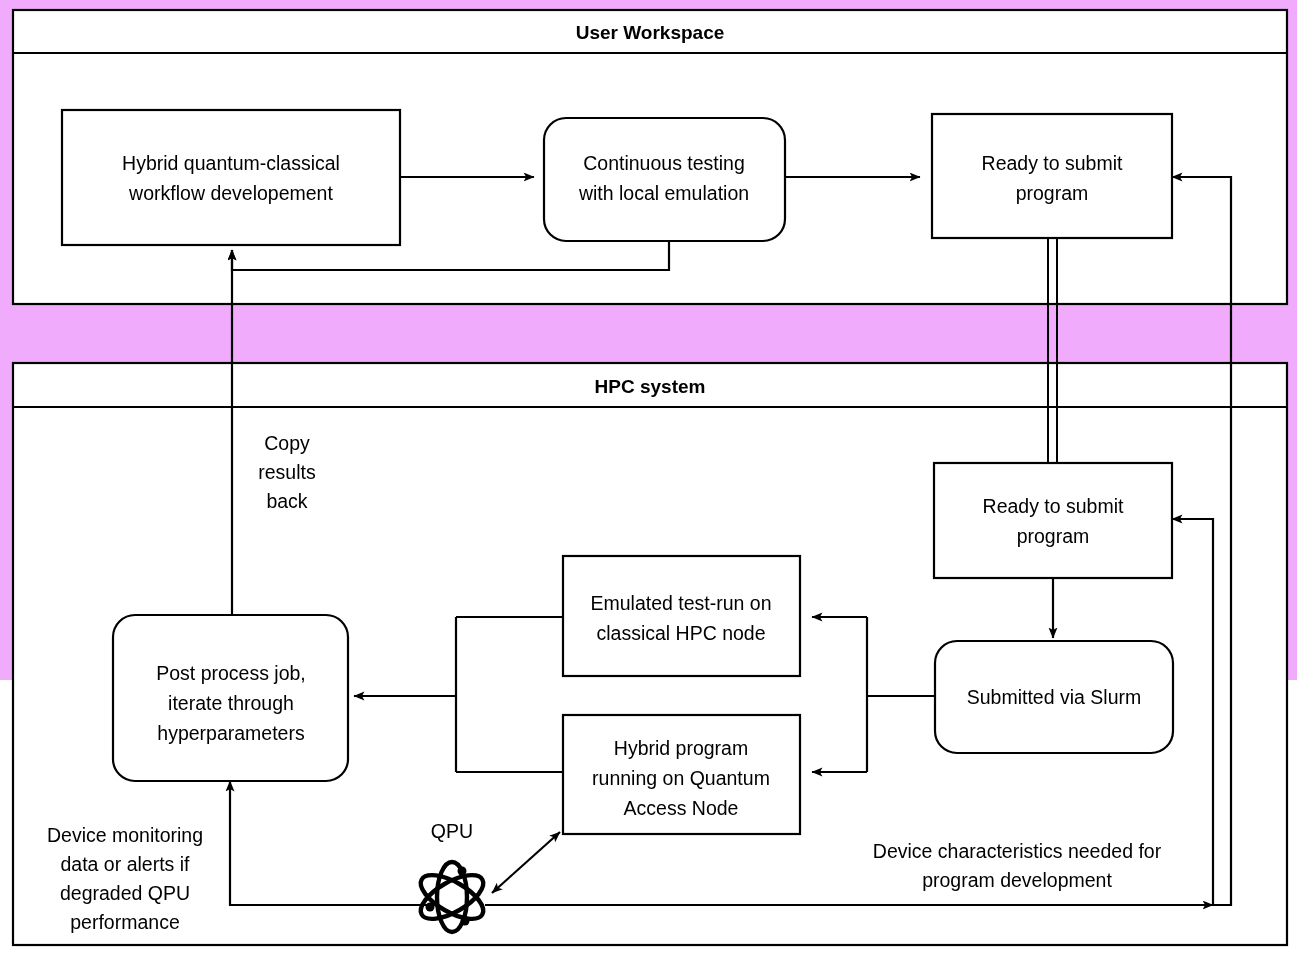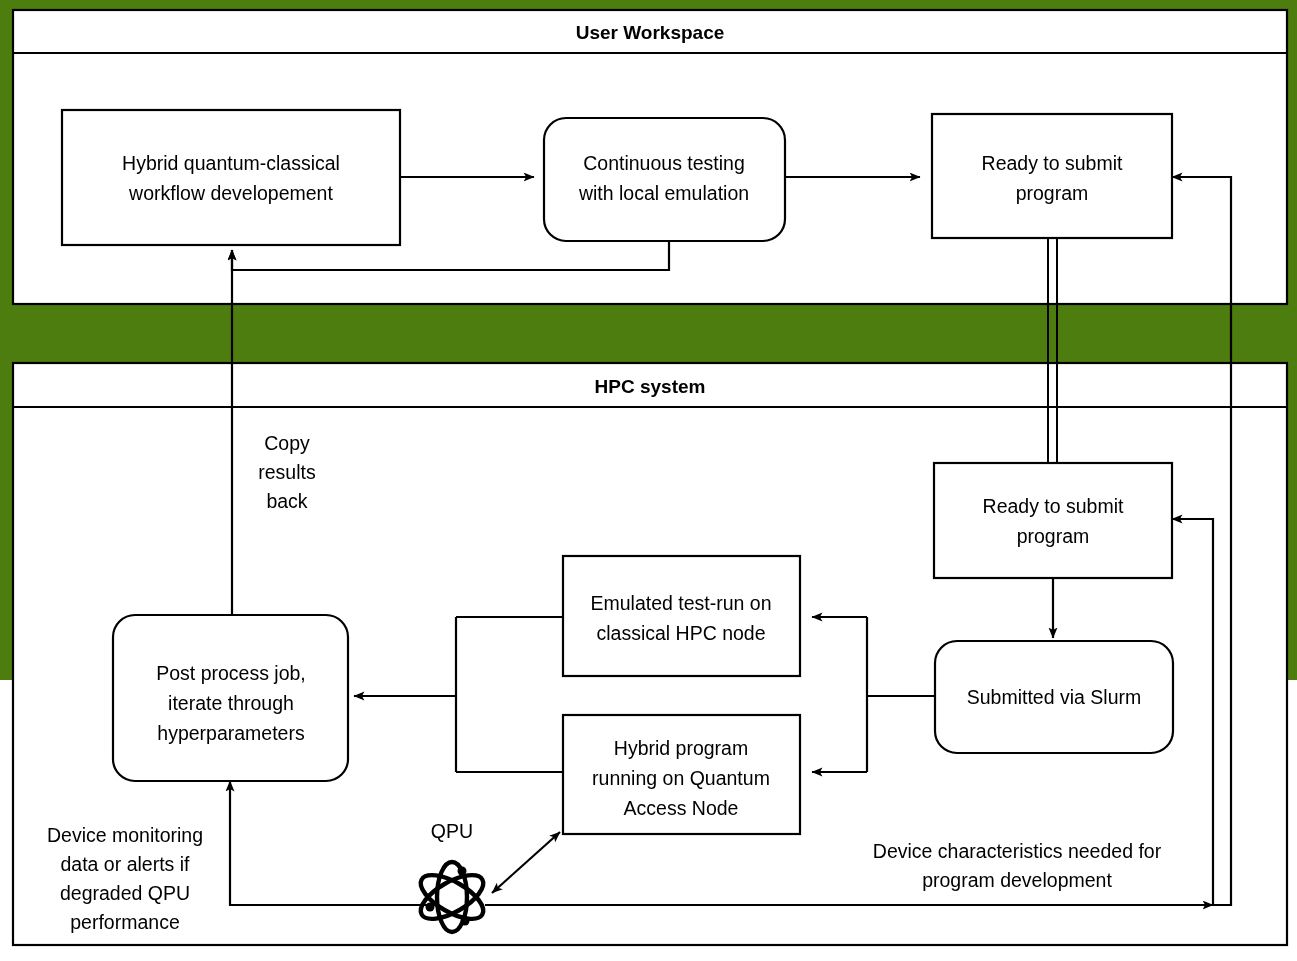--- a/index.html
+++ b/index.html
@@ -1,18 +1,18 @@
 <!DOCTYPE html>
 <html><head>
 <meta charset="utf-8">
 <style>
   html,body{margin:0;padding:0;background:#ffffff;}
   body{width:1297px;height:961px;overflow:hidden;
        font-family:"Liberation Sans","DejaVu Sans",sans-serif;}
-  #stage{position:relative;width:1297px;height:680px;background:#4d7c0f;}
+  #stage{position:relative;width:1297px;height:680px;background:#f0abfc;}
   svg#diagram{position:absolute;left:0;top:0;width:1297px;height:961px;}
   .lane-rect{fill:#ffffff;stroke:#000000;stroke-width:2.2;}
   .lane-div{stroke:#000000;stroke-width:2.2;}
   .node-rect{fill:#ffffff;stroke:#000000;stroke-width:2.2;}
   .conn{stroke:#000000;stroke-width:2.2;fill:none;}
   .conn-thin{stroke:#000000;stroke-width:2.0;fill:none;}
   .atom{fill:none;stroke:#000000;stroke-width:4.4;}
   .atom-dot{fill:#000000;stroke:none;}
   text{font-family:"Liberation Sans","DejaVu Sans",sans-serif;fill:#000000;}
   .lane-title{font-size:19px;font-weight:bold;text-anchor:middle;}

